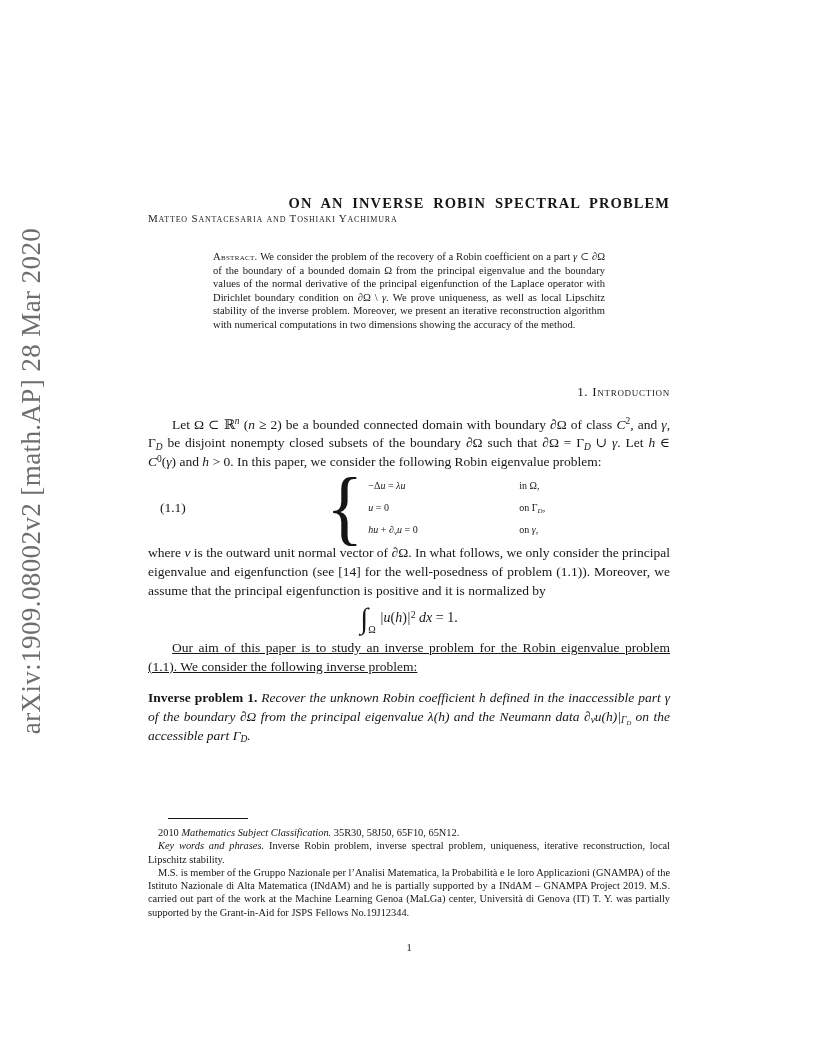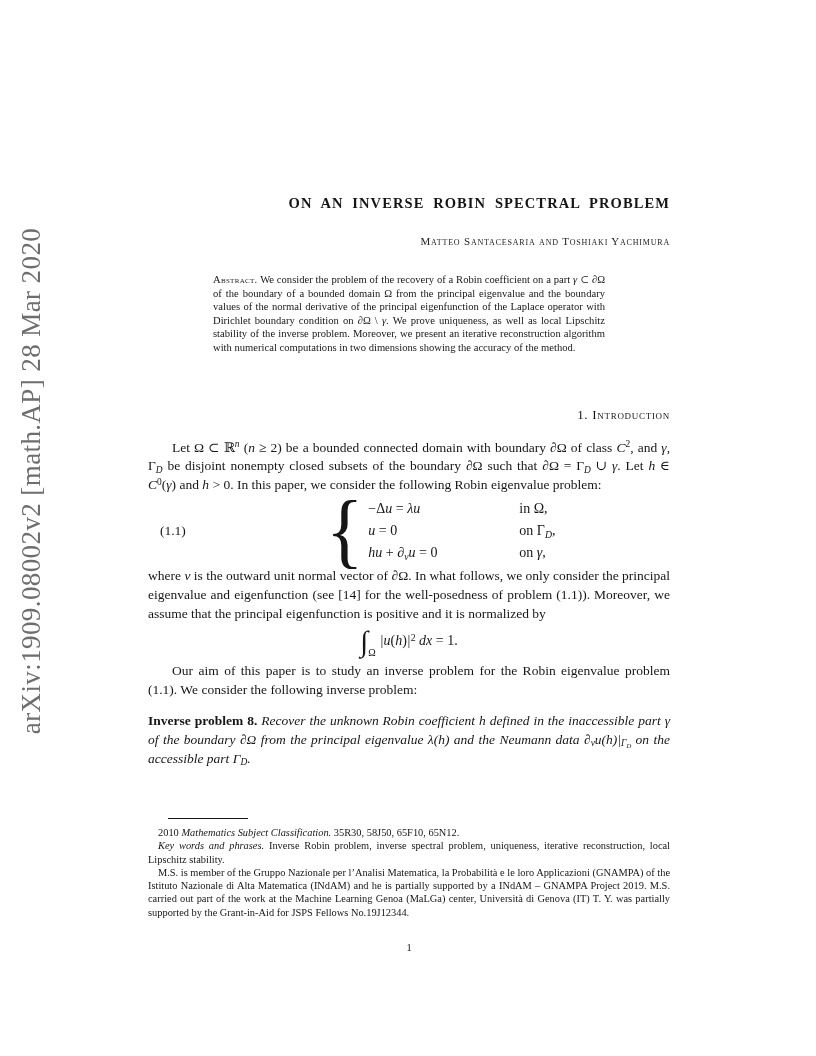--- a/index.html
+++ b/index.html
@@ -19,21 +19,21 @@
   }
 
   
   .content { position:absolute; left:148px; top:0; width:522px; }
 
   .title {
     margin-top:195px; text-align:right;
     font-weight:bold; font-size:14.5px; letter-spacing:1.1px; word-spacing:4px;
   }
   .authors {
-    margin-top:23px; text-align:right;
+    text-align:left;
     font-variant:small-caps; font-size:11px; letter-spacing:0.8px; color:#222;
   }
 
   .abstract {
     width:392px; margin:26px auto 16px auto;
     font-size:10.6px; line-height:13.6px; text-align:justify;
   }
   .abstract-label { font-variant:small-caps; letter-spacing:0.3px; }
 
   .section-heading {
@@ -46,28 +46,28 @@
   .para1 { margin-top:16px; }
 
   
   .equation { display:flex; align-items:center; margin:4px 0 3px 0; }
   .eqnum { font-size:13.5px; margin-left:12px; }
   .cases { display:flex; align-items:center; margin-left:140px; }
   .brace {
     font-size:78px; line-height:0; font-weight:400;
     transform:scaleY(1.05); margin-right:5px; color:#161616;
   }
-  .case-rows { display:grid; grid-template-columns:151px auto; font-size:14px; line-height:22px; }
+  .case-rows { display:grid; grid-template-columns:151px auto; font-size:10px; line-height:22px; }
 
   
   .display-eq { text-align:center; font-size:14px; margin:2px 0 0 0; height:32px; line-height:32px; }
   .big-int { font-size:29px; vertical-align:-6px; font-style:italic; }
   .int-sub { font-size:10px; vertical-align:-11px; margin-right:4px; }
 
-  .para3 { margin-top:5px; }
+  .para3 { margin-top:5px;text-decoration:underline; }
 
   .inverse { margin-top:13px; }
   .inverse-label { font-weight:bold; font-style:normal; }
   .inverse-text { font-style:italic; }
 
   
   .footnotes {
     position:absolute; left:148px; top:818px; width:522px;
     font-size:10.4px; line-height:13.3px; text-align:justify;
   }
@@ -123,21 +123,21 @@
 
     <p class="para">where <i>ν</i> is the outward unit normal vector of <i>∂</i>Ω. In what follows, we only consider the principal eigenvalue and eigenfunction (see [14] for the well-posedness of problem (1.1)). Moreover, we assume that the principal eigenfunction is positive and it is normalized by</p>
 
     <div class="display-eq">
       <span class="big-int">∫</span><span class="int-sub">Ω</span><span><i>|u</i>(<i>h</i>)<i>|</i><sup>2</sup> <i>dx</i> = 1.</span>
     </div>
 
     <p class="para indent para3">Our aim of this paper is to study an inverse problem for the Robin eigenvalue problem (1.1). We consider the following inverse problem:</p>
 
     <p class="para inverse">
-      <span class="inverse-label">Inverse problem 8.</span>
+      <span class="inverse-label">Inverse problem 1.</span>
       <span class="inverse-text">Recover the unknown Robin coefficient h defined in the inaccessible part γ of the boundary ∂Ω from the principal eigenvalue λ(h) and the Neumann data ∂<sub>ν</sub>u(h)|<sub>Γ<sub>D</sub></sub> on the accessible part Γ<sub>D</sub>.</span>
     </p>
 
   </div>
 
   <div class="footnotes">
     <div class="footnote-rule"></div>
     <p>2010 <i>Mathematics Subject Classification.</i> 35R30, 58J50, 65F10, 65N12.</p>
     <p><i>Key words and phrases.</i> Inverse Robin problem, inverse spectral problem, uniqueness, iterative reconstruction, local Lipschitz stability.</p>
     <p>M.S. is member of the Gruppo Nazionale per l’Analisi Matematica, la Probabilità e le loro Applicazioni (GNAMPA) of the Istituto Nazionale di Alta Matematica (INdAM) and he is partially supported by a INdAM – GNAMPA Project 2019. M.S. carried out part of the work at the Machine Learning Genoa (MaLGa) center, Università di Genova (IT) T. Y. was partially supported by the Grant-in-Aid for JSPS Fellows No.19J12344.</p>

